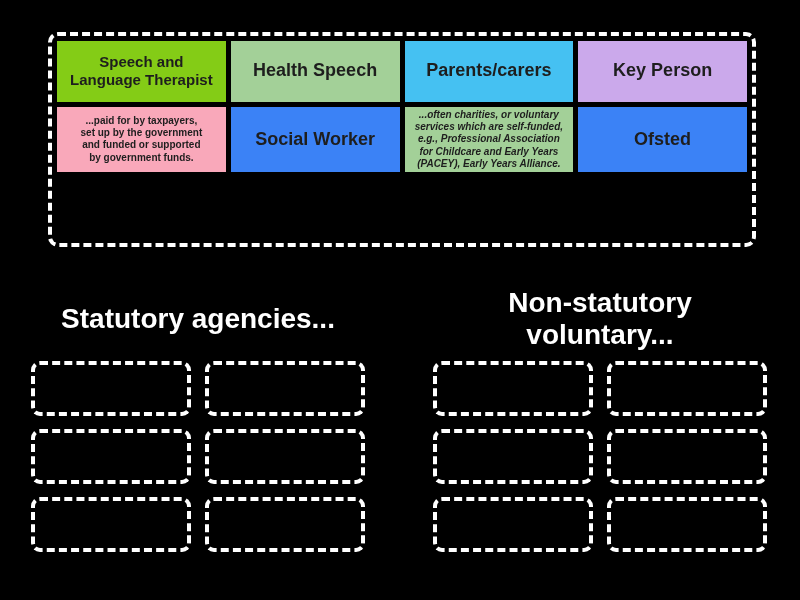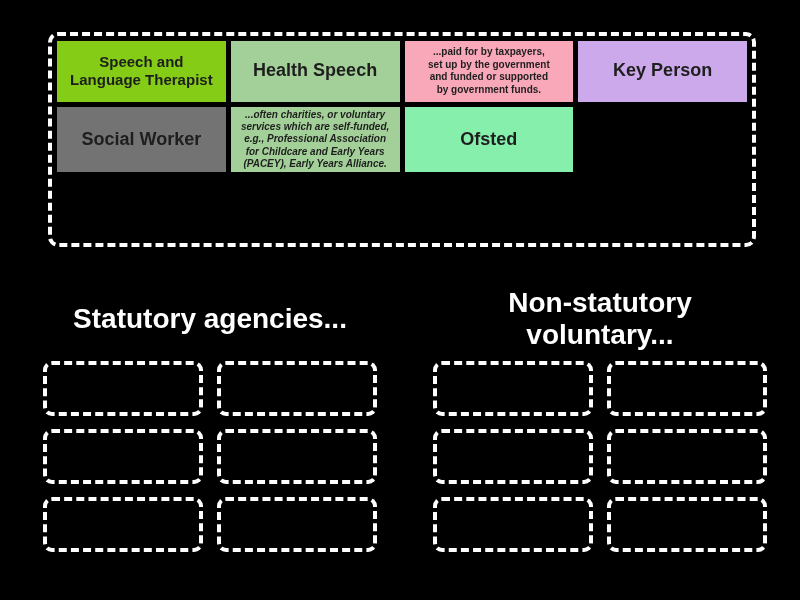--- a/index.html
+++ b/index.html
@@ -53,21 +53,21 @@
   .fs-mid   { font-size: 15px; line-height: 1.25; }
   .fs-small { font-size: 10px; line-height: 1.24; font-weight: 700; }
   .cell-empty { background: transparent; }
 
   
   .group {
     position: absolute;
     top: 283px;
     width: 364px;
   }
-  .group-left  { left: 28px; }
+  .group-left  { left: 16px; }
   .group-right { left: 418px; }
   .group-header {
     height: 72px;
     display: flex;
     align-items: center;
     justify-content: center;
     text-align: center;
   }
   .group-title {
     color: #ffffff;
@@ -94,32 +94,33 @@
 </head>
 <body>
 
 <div class="stage">
 
   <div class="tray">
     <div class="tray-grid">
       <div class="card fs-mid" style="background-color: #84cc16;">Speech and
 Language Therapist</div>
       <div class="card fs-big" style="background-color: rgb(163, 208, 152);">Health Speech</div>
+      <div class="card fs-big" style="background-color: rgb(69, 193, 242);">Parents/carers</div>
+      <div class="card fs-big" style="background-color: rgb(203, 169, 235);">Key Person</div>
       <div class="card fs-small" style="background-color: rgb(249, 168, 186);">...paid for by taxpayers,
 set up by the government
 and funded or supported
 by government funds.</div>
-      <div class="card fs-big" style="background-color: rgb(203, 169, 235);">Key Person</div>
-      <div class="card fs-big" style="background-color: #737373;">Social Worker</div>
+      <div class="card fs-big" style="background-color: #3b82f6;">Social Worker</div>
       <div class="card fs-small" style="background-color: rgb(163, 208, 152); font-style: italic;">...often charities, or voluntary
 services which are self-funded,
 e.g., Professional Association
 for Childcare and Early Years
 (PACEY), Early Years Alliance.</div>
-      <div class="card fs-big" style="background-color: #86efac;">Ofsted</div>
+      <div class="card fs-big" style="background-color: #3b82f6;">Ofsted</div>
       <div class="cell-empty"></div>
       <div class="cell-empty"></div>
     </div>
   </div>
 
   <div class="group group-left">
     <div class="group-header">
       <div class="group-title">Statutory agencies...</div>
     </div>
     <div class="slots">

